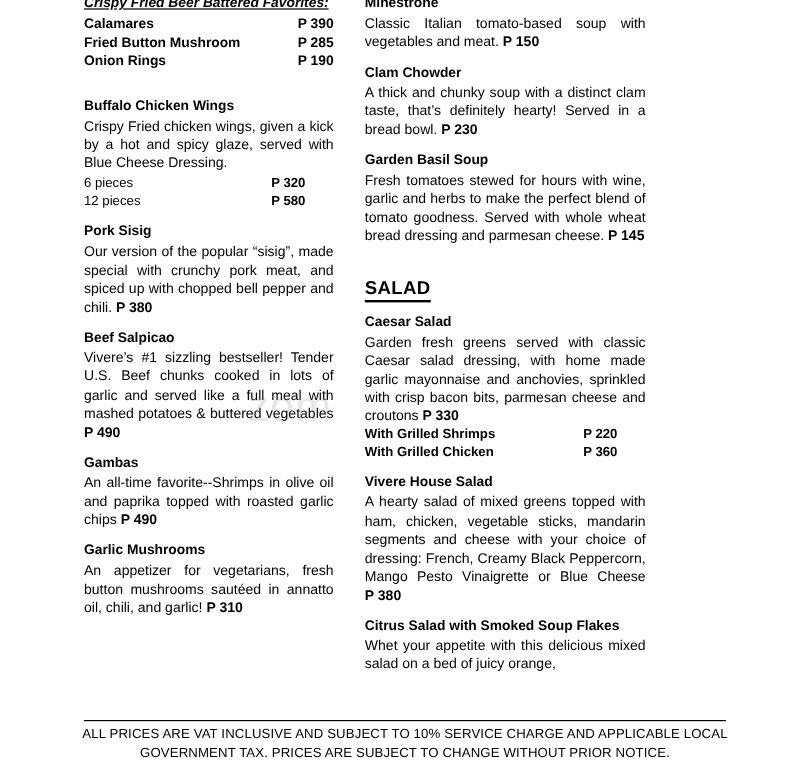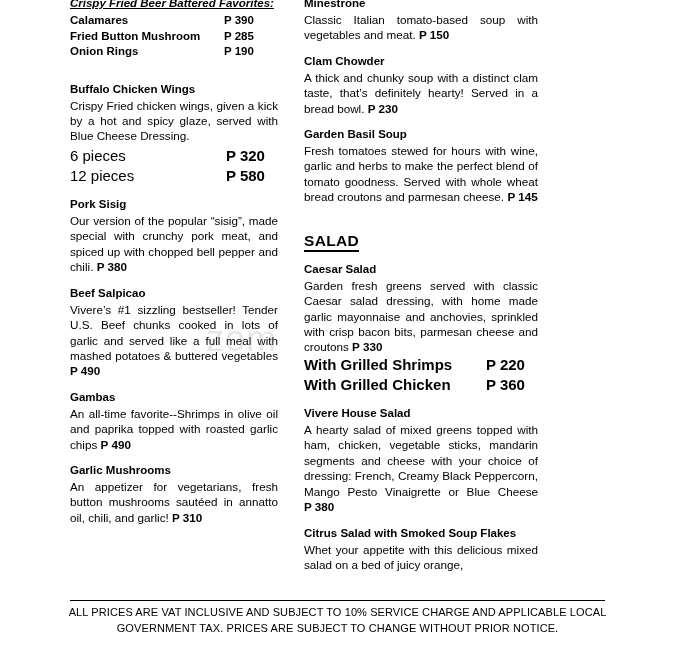--- a/index.html
+++ b/index.html
@@ -94,24 +94,25 @@
     text-align: left;
   }
   .priceline.bold .pl-name {
     font-weight: bold;
   }
   .simple-list {
     margin-bottom: 12px;
   }
   .simple-list .priceline .pl-price {
     min-width: 54px;
+    text-align: right;
   }
   .variant {
     display: flex;
-    font-size: 15px;
+    font-size: 11px;
     line-height: 1.34;
     align-items: center;
   }
   .variant .v-name { flex: 0 0 auto; font-weight: bold;}
   .variant .v-spacer { flex: 1 1 auto; }
   .variant .v-price { flex: 0 0 auto; font-weight: bold; min-width: 52px; }
   .variant.plain .v-name { font-weight: normal; }
   .footer {
     position: absolute;
     left: 0;
@@ -223,21 +224,21 @@
         <p class="item-desc"><span>Classic Italian tomato-based soup with vegetables and meat.</span> <span class="price-inline">P 150</span></p>
       </div>
 
       <div class="item">
         <div class="item-name">Clam Chowder</div>
         <p class="item-desc"><span>A thick and chunky soup with a distinct clam taste, that’s definitely hearty! Served in a bread bowl.</span> <span class="price-inline">P 230</span></p>
       </div>
 
       <div class="item">
         <div class="item-name">Garden Basil Soup</div>
-        <p class="item-desc"><span>Fresh tomatoes stewed for hours with wine, garlic and herbs to make the perfect blend of tomato goodness. Served with whole wheat bread croutons and parmesan cheese.</span> <span class="price-inline">P 145</span></p>
+        <p class="item-desc"><span>Fresh tomatoes stewed for hours with wine, garlic and herbs to make the perfect blend of tomato goodness. Served with whole wheat bread dressing and parmesan cheese.</span> <span class="price-inline">P 145</span></p>
       </div>
 
       <div class="section-title">SALAD</div>
 
       <div class="item">
         <div class="item-name">Caesar Salad</div>
         <p class="item-desc"><span>Garden fresh greens served with classic Caesar salad dressing, with home made garlic mayonnaise and anchovies, sprinkled with crisp bacon bits, parmesan cheese and croutons</span> <span class="price-inline">P 330</span></p>
         <div class="variant">
           <span class="v-name">With Grilled Shrimps</span>
           <span class="v-spacer"></span>

